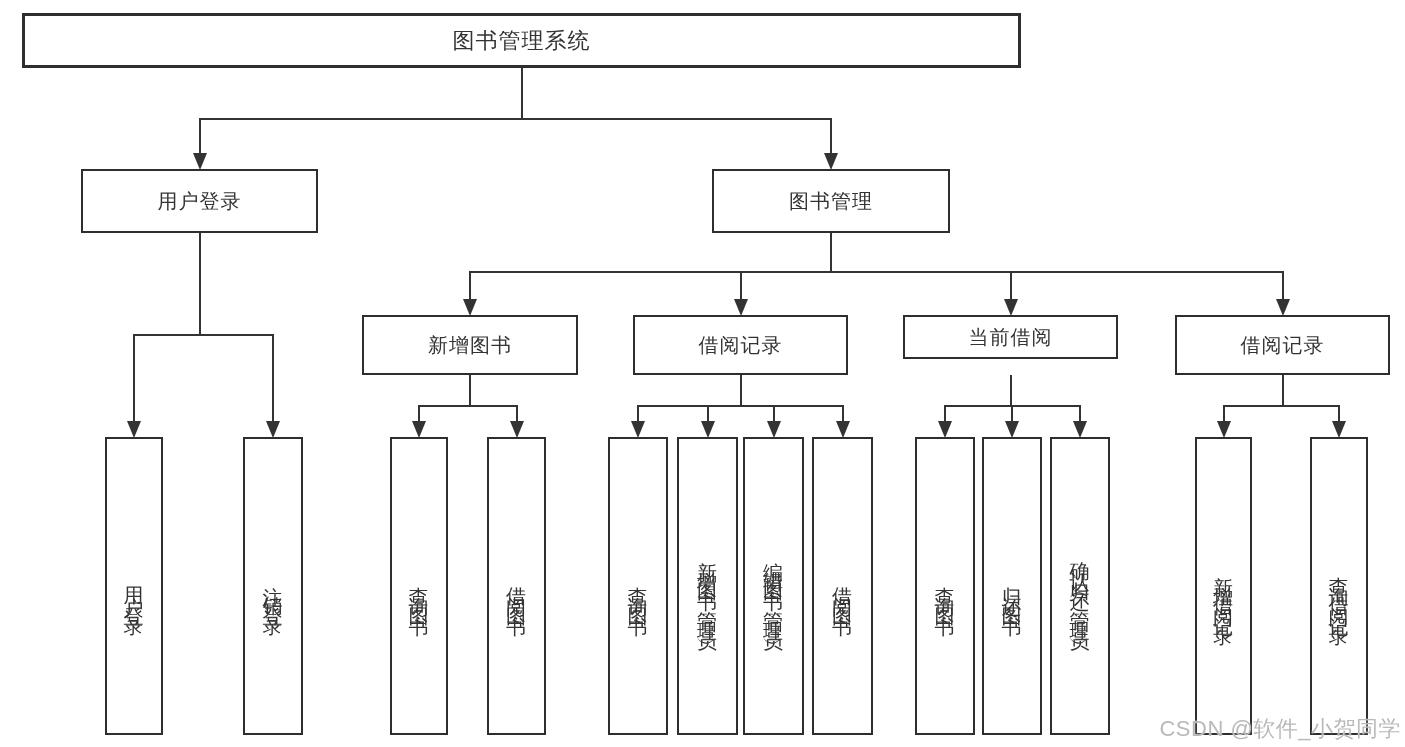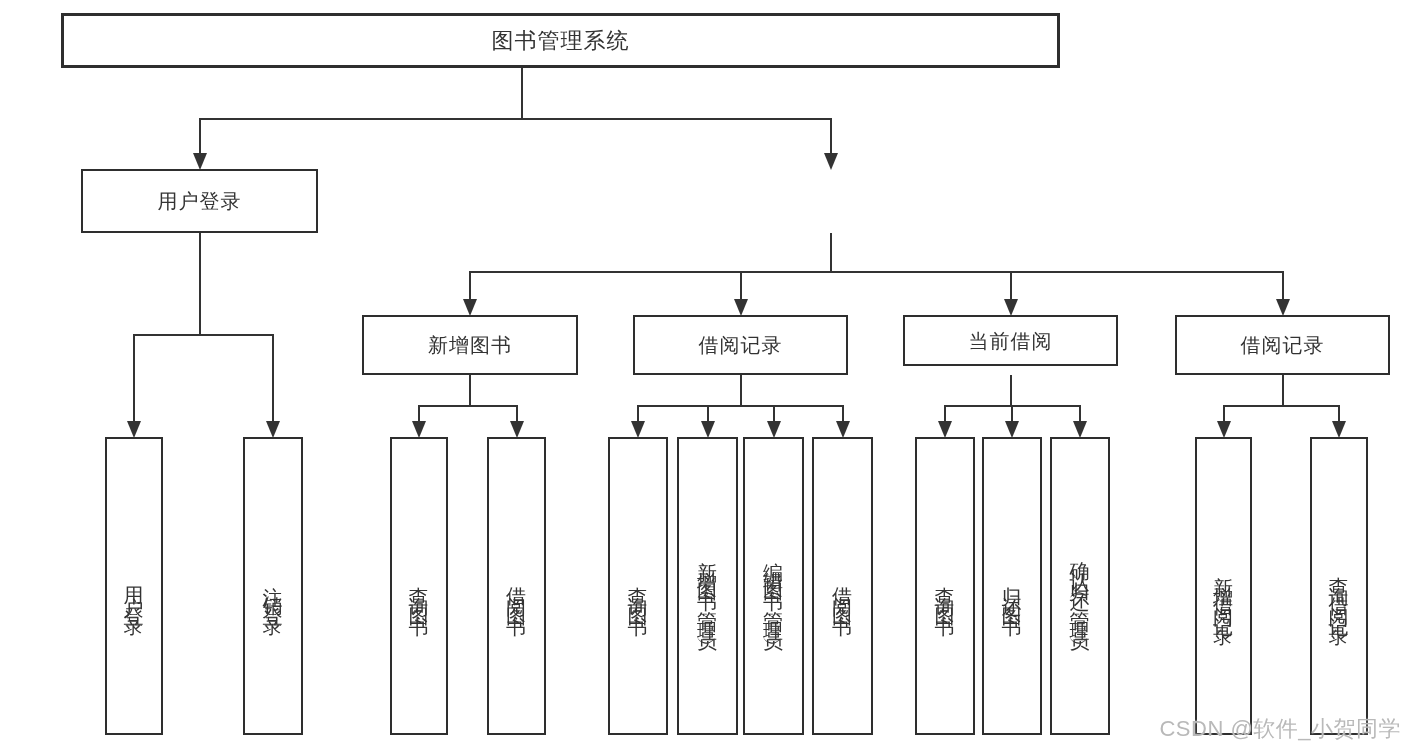--- a/index.html
+++ b/index.html
@@ -18,21 +18,21 @@
     color:var(--text);
     font-family:"Liberation Sans","DejaVu Sans",sans-serif;
   }
   #canvas{position:relative;width:1405px;height:747px;overflow:hidden;background:var(--background);}
   .node{
     position:absolute;box-sizing:border-box;
     background:var(--box-fill);
     border:2px solid var(--box-border);
     z-index:2;
   }
-  .node.root{border-width:3px;margin-left:39px;}
+  .node.root{border-width:3px;}
   .hlabel{
     position:absolute;left:50%;top:50%;
     transform:translate(-50%,-50%);
     font-size:20px;letter-spacing:1px;white-space:nowrap;
   }
   .root .hlabel{font-size:22px;}
   .vlabel{
     position:absolute;left:50%;top:calc(50% + 5px);
     transform:translate(-50%,-50%);
     writing-mode:vertical-rl;text-orientation:mixed;
@@ -110,27 +110,30 @@
     <div class="seg" style="left: 1222.5px; top: 406px; width: 2px; height: 16px;"></div>
     <div class="arrowhead" style="left: 1216.5px; top: 421px;"></div>
     <div class="seg" style="left: 1338px; top: 406px; width: 2px; height: 16px;"></div>
     <div class="arrowhead" style="left: 1332px; top: 421px;"></div>
     <div class="node root" style="left: 22px; top: 13px; width: 999px; height: 55px;">
       <span class="hlabel">图书管理系统</span>
     </div>
     <div class="node" style="left: 81px; top: 169px; width: 237px; height: 64px;">
       <span class="hlabel">用户登录</span>
     </div>
+    <div class="node" style="left: 712px; top: 169px; width: 238px; height: 64px;">
+      <span class="hlabel">图书管理</span>
+    </div>
     <div class="node" style="left: 362px; top: 315px; width: 216px; height: 60px;">
       <span class="hlabel">新增图书</span>
     </div>
     <div class="node" style="left: 633px; top: 315px; width: 215px; height: 60px;">
       <span class="hlabel">借阅记录</span>
     </div>
-    <div class="node" style="left: 903px; top: 315px; width: 215px; height: 51px;">
+    <div class="node" style="left: 903px; top: 315px; width: 215px; height: 44px;">
       <span class="hlabel">当前借阅</span>
     </div>
     <div class="node" style="left: 1175px; top: 315px; width: 215px; height: 60px;">
       <span class="hlabel">借阅记录</span>
     </div>
     <div class="node" style="left: 105px; top: 437px; width: 58px; height: 298px;">
       <span class="vlabel">用户登录</span>
     </div>
     <div class="node" style="left: 243px; top: 437px; width: 60px; height: 298px;">
       <span class="vlabel">注销登录</span>

